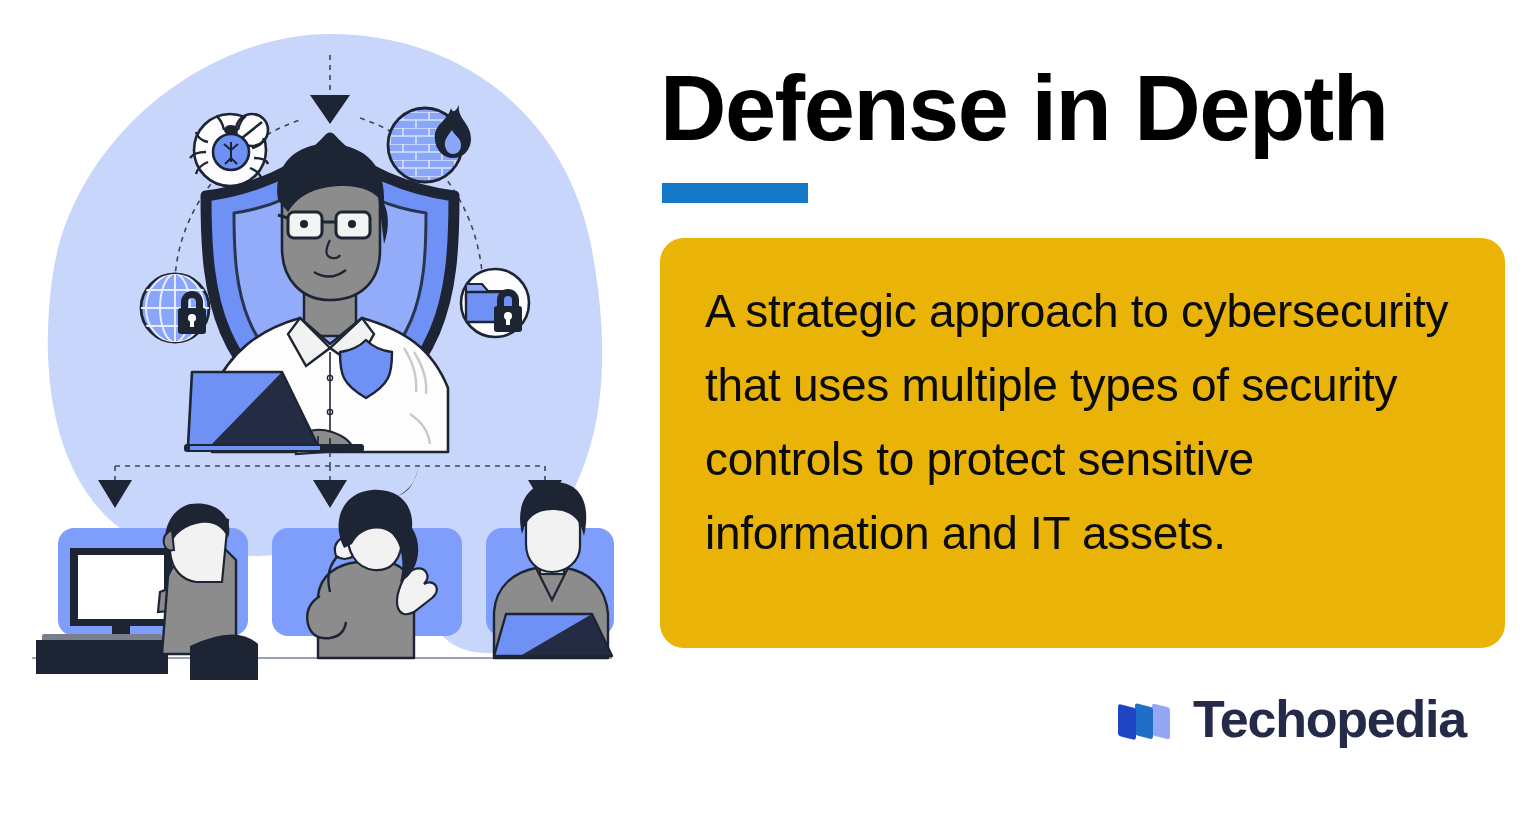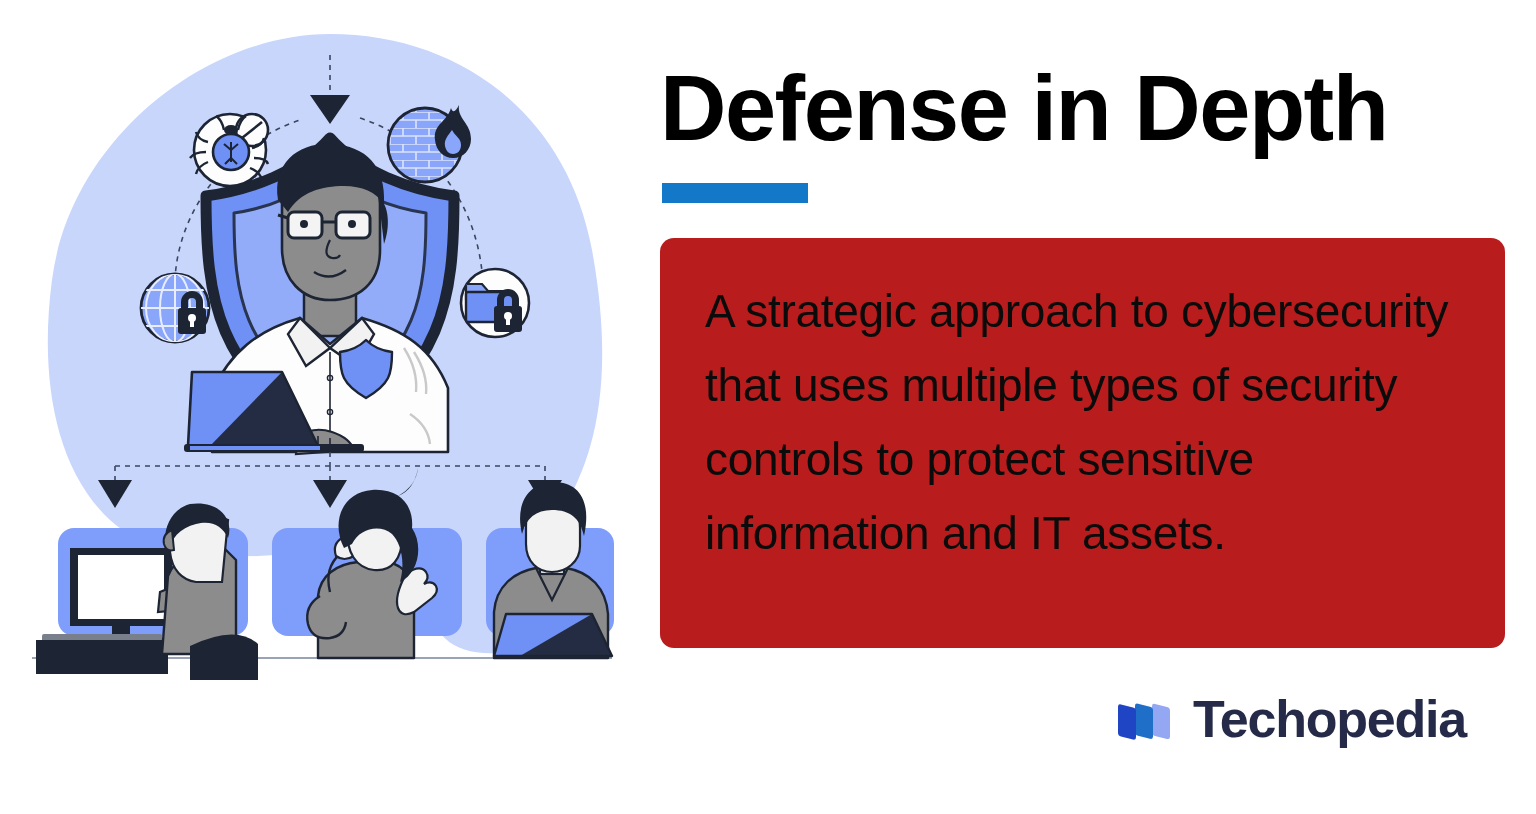--- a/index.html
+++ b/index.html
@@ -66,22 +66,22 @@
     height: 20px;
     background: #1378c8;
   }
 
   .definition-card {
     position: absolute;
     left: 0px;
     top: 238px;
     width: 845px;
     height: 410px;
-    background: #b91c1c;
-    border-radius: 14px;
+    background: #eab308;
+    border-radius: 24px;
     box-sizing: border-box;
     padding: 36px 16px 36px 45px;
   }
   .definition-text {
     margin: 0;
     font-family: "Liberation Sans", sans-serif;
     font-size: 46px;
     line-height: 74px;
     color: #0b0b0b;
     letter-spacing: -0.3px;

